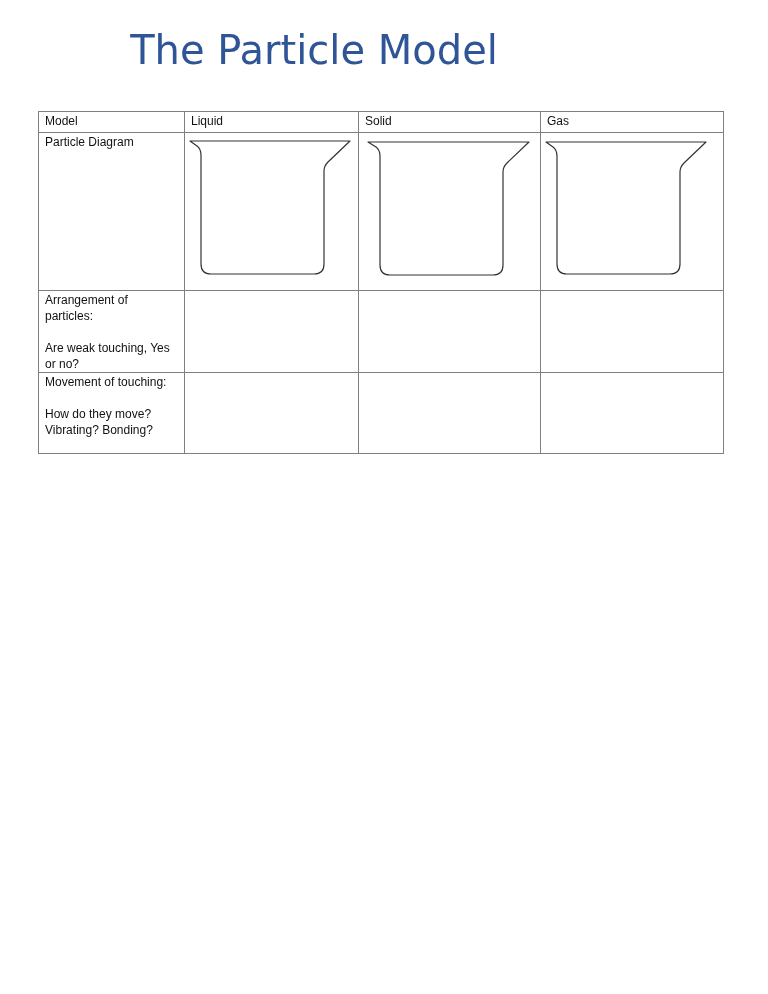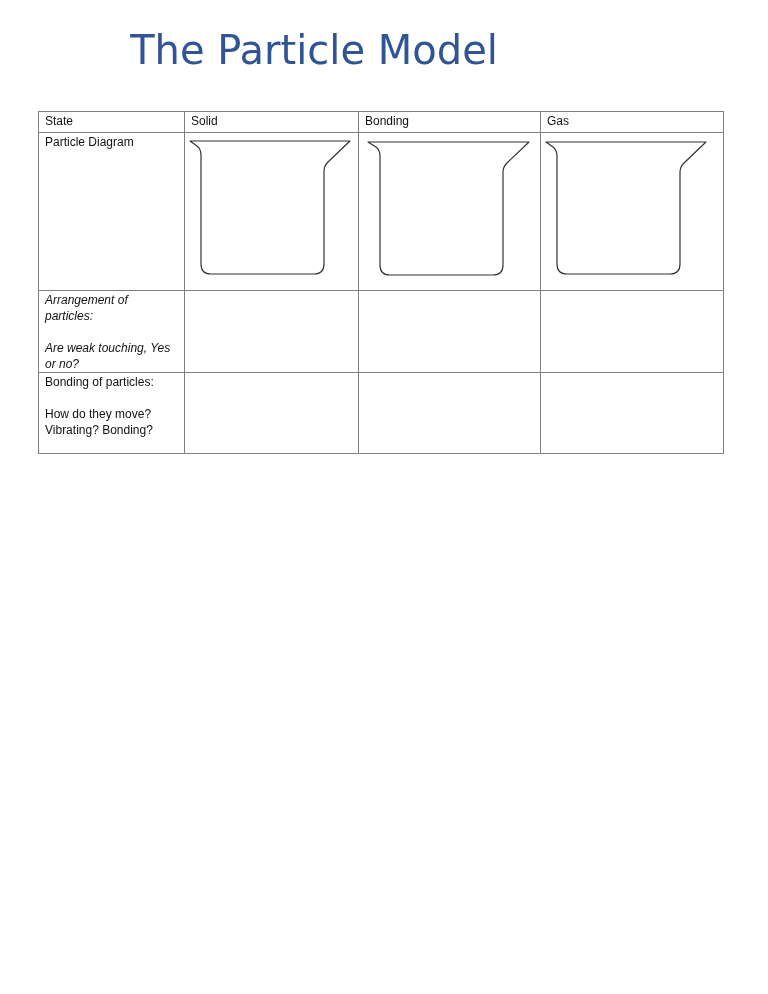--- a/index.html
+++ b/index.html
@@ -11,38 +11,38 @@
   table.grid { position: absolute; left: 38px; top: 111px; border-collapse: collapse;
                table-layout: fixed; }
   table.grid td { border: 1px solid #7f7f7f; vertical-align: top; padding: 1px 6px 0 6px;
                   font-size: 12px; line-height: 16px; color: #111; }
   .c0 { width: 133px; }
   .c1 { width: 161px; }
   .c2 { width: 169px; }
   .c3 { width: 170px; }
   tr.r-head td { height: 19px; }
   tr.r-diagram td { height: 156px; margin-left: 12px; }
-  tr.r-arr td { height: 80px; font-style: italic; }
+  tr.r-arr td { height: 80px; }
   tr.r-mov td { height: 79px; }
   tr.r-bond td { height: 79px; }
   .gap { height: 16px; }
   .beaker-cell { position: relative; padding: 0 !important; }
   .beaker-cell svg { position: absolute; left: 0; top: 0; }
 </style>
 </head>
 <body>
 
 <div class="title">The Particle Model</div>
 
 <table class="grid">
   <tbody>
       <tr class="r-head">
-    <td class="c0">State</td>
-    <td class="c1">Solid</td>
-    <td class="c2">Bonding</td>
+    <td class="c0">Model</td>
+    <td class="c1">Liquid</td>
+    <td class="c2">Solid</td>
     <td class="c3">Gas</td>
   </tr>
   <tr class="r-diagram">
     <td>Particle Diagram</td>
     <td class="beaker-cell">
       <svg width="174" height="157" viewBox="0 0 174 157">
         <path d="M5 8 L165 8 L143 29 Q139 33 139 38 L139 131 Q139 141 129 141 L26 141 Q16 141 16 131 L16 22 Q16 16 12 13 Z" fill="none" stroke="#333" stroke-width="1.2" stroke-linejoin="round"></path>
       </svg>
     </td>
     <td class="beaker-cell">
@@ -61,21 +61,21 @@
       <div>Arrangement of particles:</div>
       <div class="gap"></div>
       <div>Are weak touching, Yes or no?</div>
     </td>
     <td></td>
     <td></td>
     <td></td>
   </tr>
   <tr class="r-mov">
     <td>
-      <div>Bonding of particles:</div>
+      <div>Movement of touching:</div>
       <div class="gap"></div>
       <div>How do they move? Vibrating? Bonding?</div>
     </td>
     <td></td>
     <td></td>
     <td></td>
   </tr>
 </tbody>
   </table>
 

